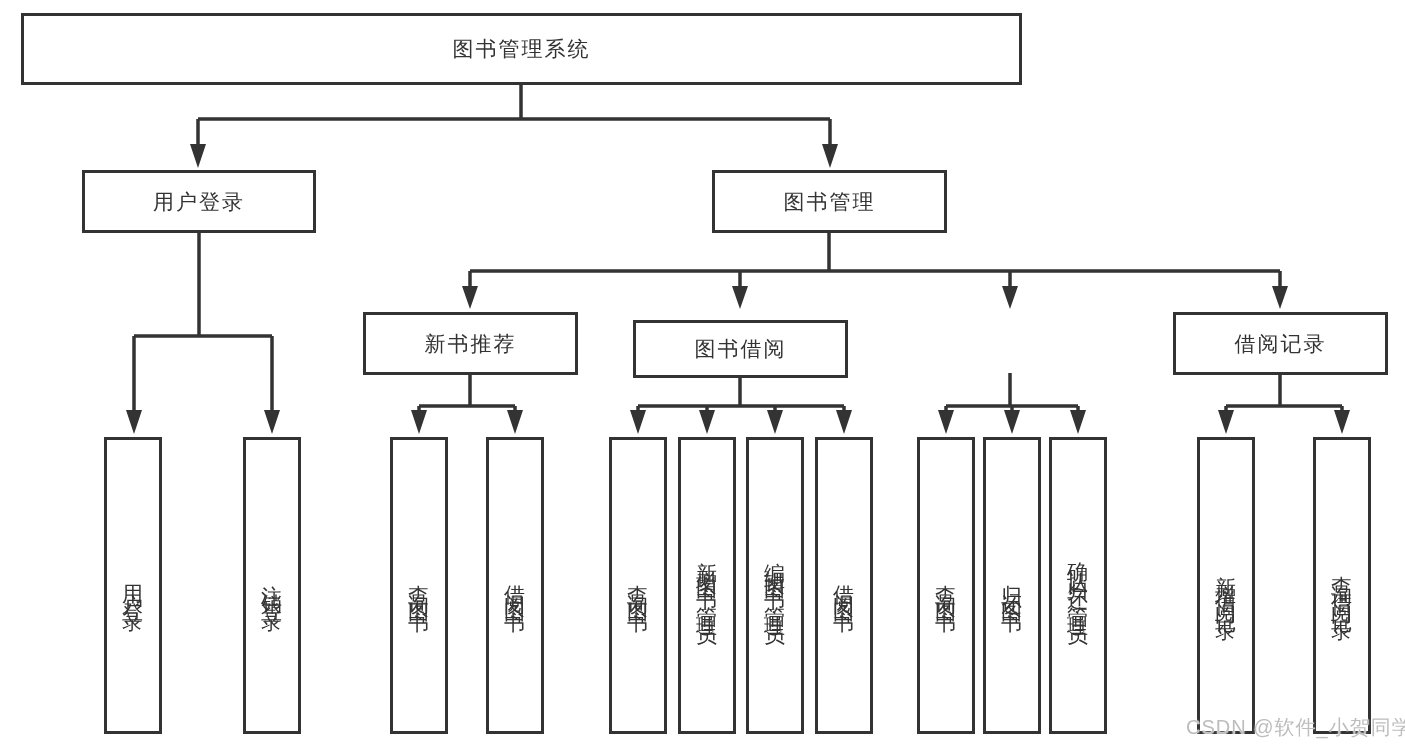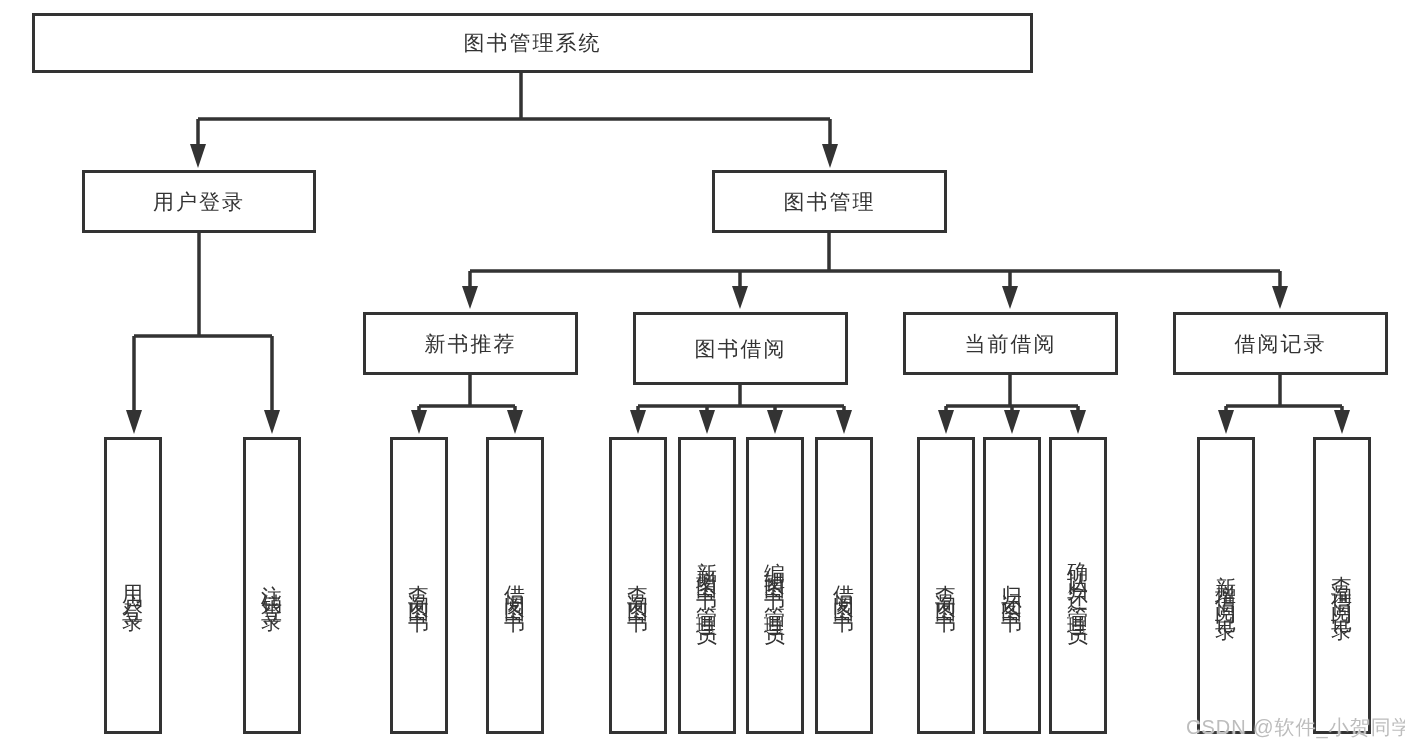--- a/index.html
+++ b/index.html
@@ -51,28 +51,27 @@
     <g>
       <path d="M1010 373 V406 M946 406 H1078 M946 406 V413 M1012 406 V413 M1078 406 V413"></path>
       <path stroke="none" fill="#333333" d="M938 410 h16 L946 434 Z M1004 410 h16 L1012 434 Z M1070 410 h16 L1078 434 Z"></path>
     </g>
     <g>
       <path d="M1280 373 V406 M1226 406 H1342 M1226 406 V413 M1342 406 V413"></path>
       <path stroke="none" fill="#333333" d="M1218 410 h16 L1226 434 Z M1334 410 h16 L1342 434 Z"></path>
     </g>
   </svg>
 
-  <div class="box" style="left:32px;top:13px;width:1001px;height:60px">图书管理系统</div>
+  <div class="box" style="left:21px;top:13px;width:1001px;height:72px">图书管理系统</div>
 
   <div class="box" style="left:82px;top:170px;width:234px;height:63px">用户登录</div>
   <div class="box" style="left:363px;top:312px;width:215px;height:63px">新书推荐</div>
 
   <div class="box" style="left:712px;top:170px;width:235px;height:63px">图书管理</div>
-  <div class="box" style="left:633px;top:312px;width:215px;height:73px">图书借阅</div>
-  <div class="box" style="left:903px;top:312px;width:215px;height:63px">当前借阅</div>
+  <div class="box" style="left:633px;top:320px;width:215px;height:58px">图书借阅</div>
   <div class="box" style="left:1173px;top:312px;width:215px;height:63px">借阅记录</div>
 
   <div class="box leaf" style="left:104px;top:437px;width:58px;height:297px">
     <span>用户登录</span>
   </div>
   <div class="box leaf" style="left:243px;top:437px;width:58px;height:297px">
     <span>注销登录</span>
   </div>
 
   <div class="box leaf" style="left:390px;top:437px;width:58px;height:297px">

